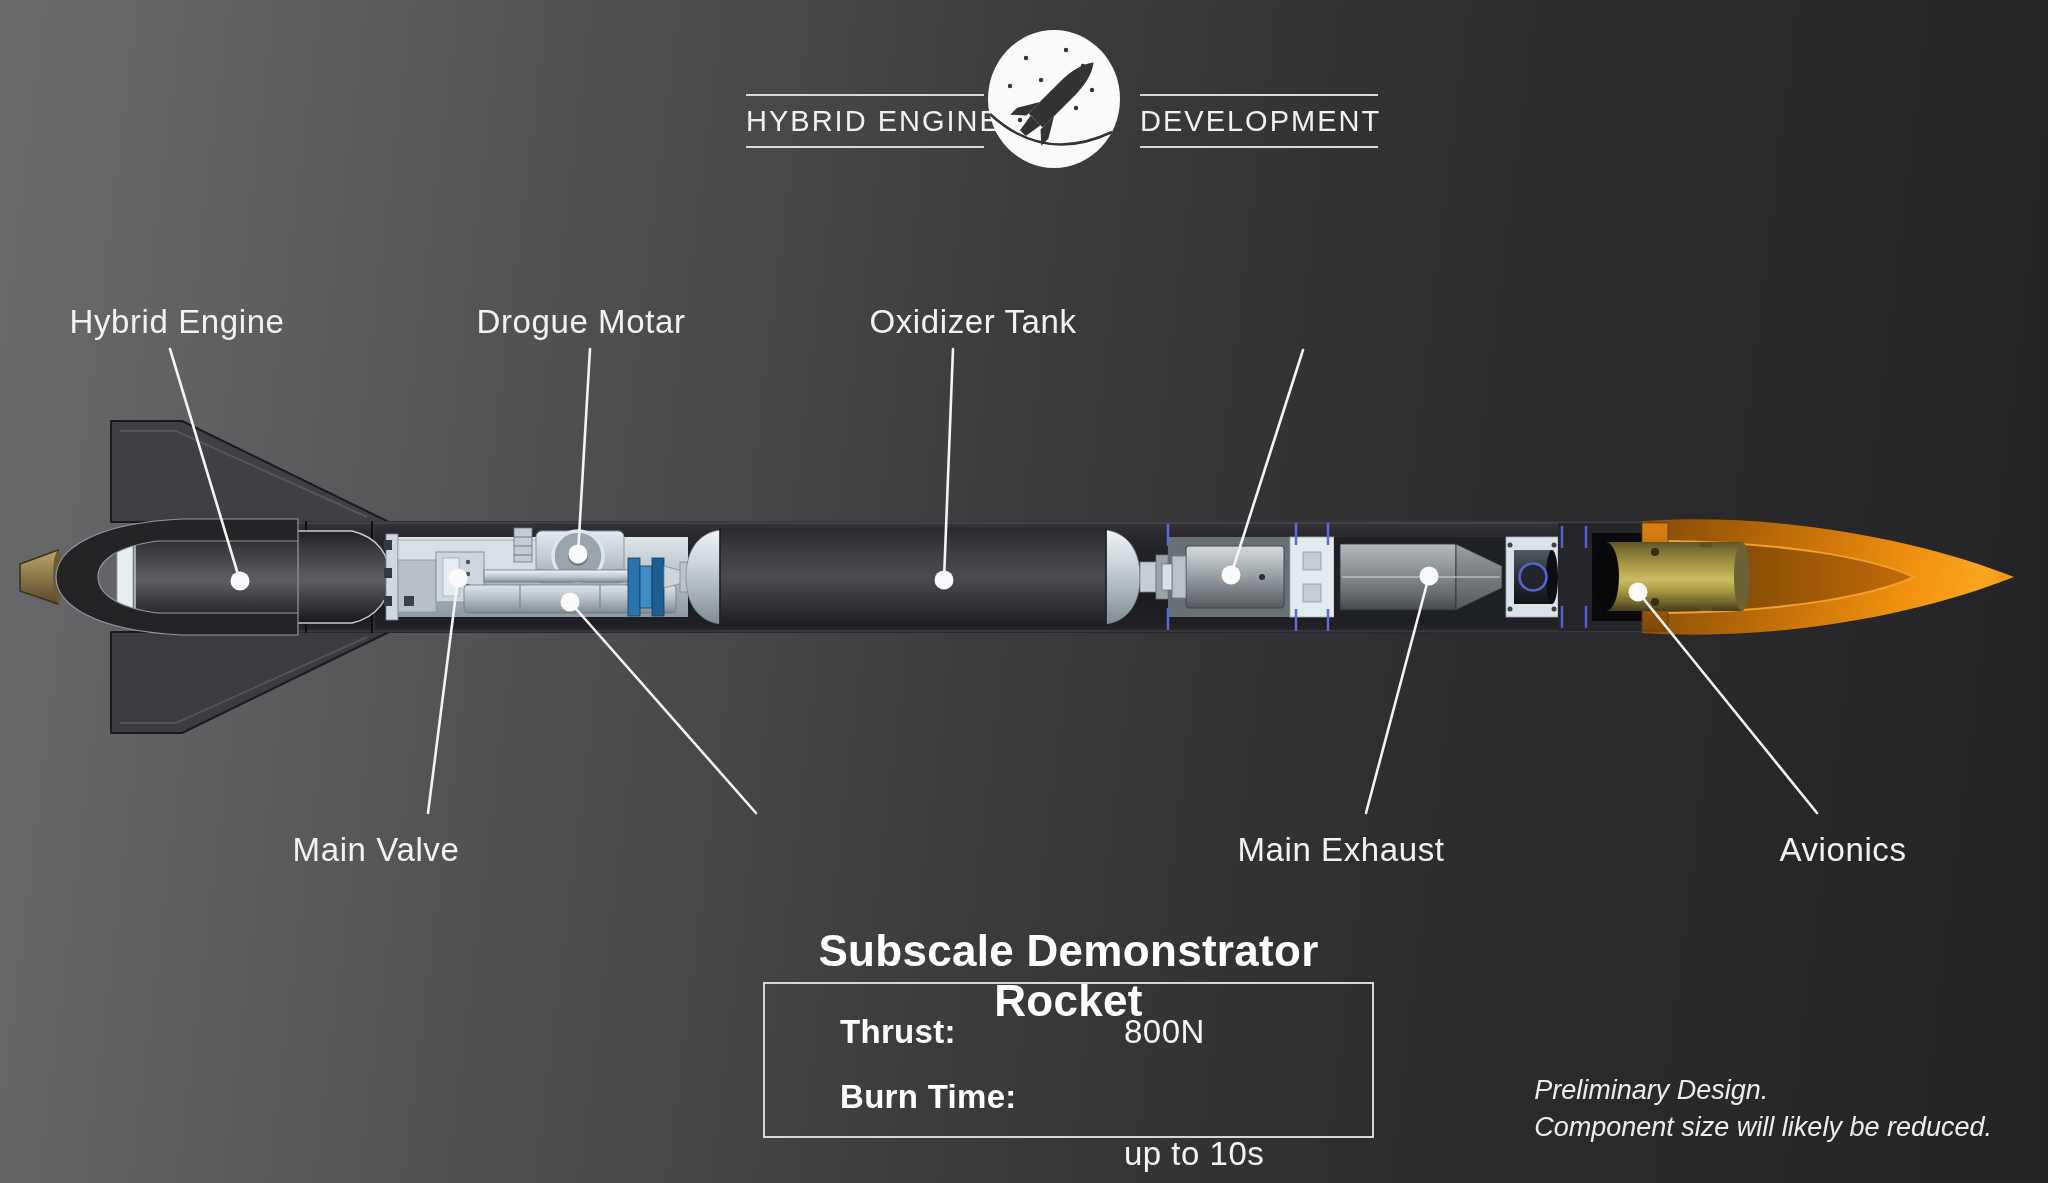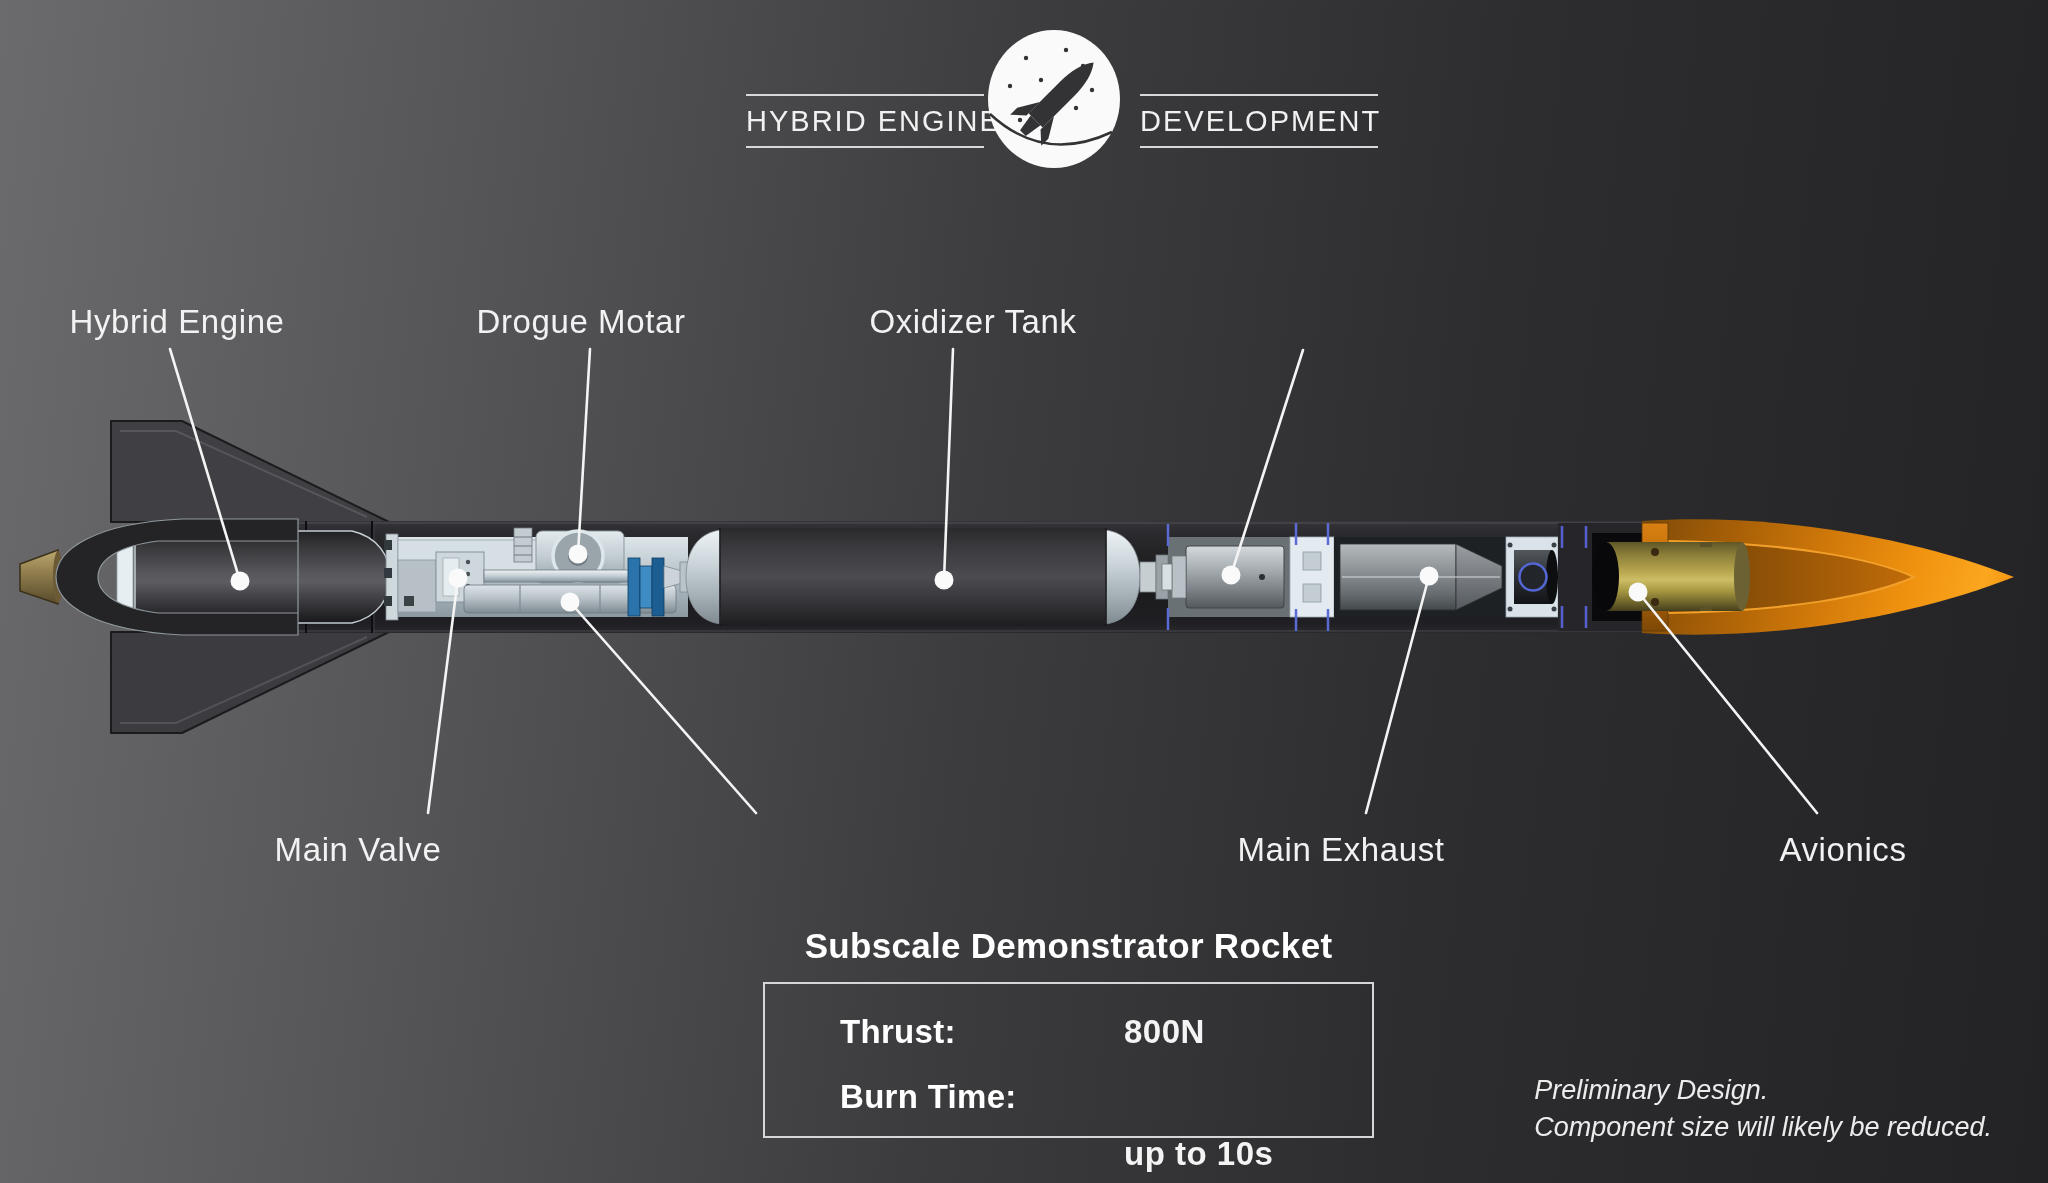--- a/index.html
+++ b/index.html
@@ -14,25 +14,25 @@
   
   .logo-text{position:absolute;top:94px;width:238px;text-align:center;
     color:#f1f1f1;font-size:29px;font-weight:400;letter-spacing:2px;
     padding:10px 0;border-top:2px solid #d8d8d8;border-bottom:2px solid #d8d8d8;
     line-height:30px;white-space:nowrap;}
   .logo-left{left:746px;}
   .logo-right{left:1140px;}
   .logo-badge{position:absolute;left:986px;top:28px;}
   
   .spec-title{position:absolute;left:763px;top:926px;width:611px;text-align:center;
-    color:#ffffff;font-size:35px;font-weight:700;letter-spacing:.3px;}
+    color:#ffffff;font-size:44px;font-weight:700;letter-spacing:.3px;}
   .spec-box{position:absolute;left:763px;top:982px;width:611px;height:156px;
     border:2px solid #d6d6d6;box-sizing:border-box;}
   .spec-label{position:absolute;color:#ffffff;font-size:33px;font-weight:700;letter-spacing:.3px;}
-  .spec-value{position:absolute;color:#f4f4f4;font-size:33px;font-weight:700;letter-spacing:.5px;}
+  .spec-value{position:absolute;color:#f4f4f4;font-size:33px;font-weight:400;letter-spacing:.5px;}
   .spec-label.r1{left:840px;top:1013px;} .spec-value.r1{left:1124px;top:1013px;}
   .spec-label.r2{left:840px;top:1078px;} .spec-value.r2{left:1124px;top:1135px;}
   
   .footnote{position:absolute;right:56px;top:1072px;text-align:left;
     color:#ececec;font-size:27px;font-style:italic;line-height:37px;font-weight:400;}
 </style>
 </head>
 <body>
 
 <div class="page">
@@ -328,21 +328,21 @@
       <circle cx="458" cy="578" r="9.5"></circle>
         <circle cx="570" cy="602" r="9.5"></circle>
       <circle cx="1429" cy="576" r="9.5"></circle>
         <circle cx="1638" cy="592" r="9.5"></circle>
     </g>
   </svg>
 
   <div class="lbl lbl-top" style="left:177px">Hybrid Engine</div>
   <div class="lbl lbl-top" style="left:581px">Drogue Motar</div>
   <div class="lbl lbl-top" style="left:973px">Oxidizer Tank</div>
-  <div class="lbl lbl-bot" style="left:358px">Main Valve</div>
+  <div class="lbl lbl-bot" style="left:376px">Main Valve</div>
   <div class="lbl lbl-bot" style="left:1341px">Main Exhaust</div>
   <div class="lbl lbl-bot" style="left:1843px">Avionics</div>
 
   <div class="spec-title">Subscale Demonstrator Rocket</div>
   <div class="spec-box"></div>
   <div class="spec-label r1">Thrust:</div>
   <div class="spec-value r1">800N</div>
   <div class="spec-label r2">Burn Time:</div>
   <div class="spec-value r2">up to 10s</div>
 

